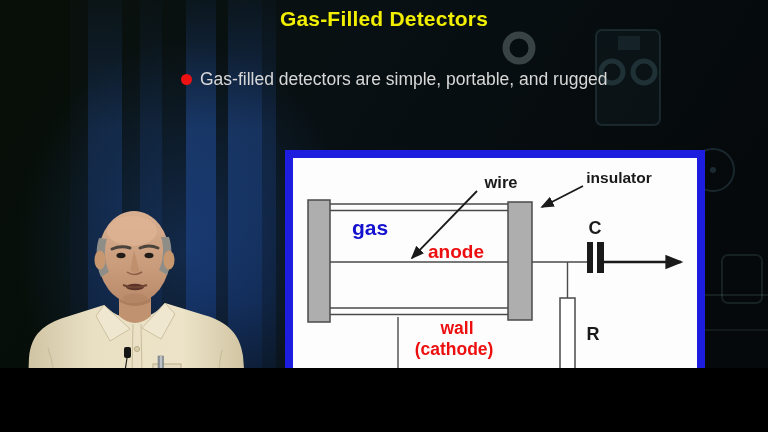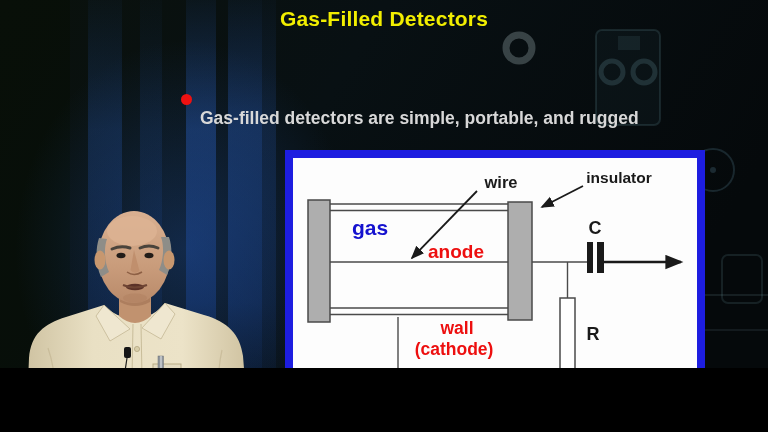--- a/index.html
+++ b/index.html
@@ -5,21 +5,21 @@
   html,body{margin:0;padding:0;background:#000;}
   .frame{position:relative;width:768px;height:368px;overflow:hidden;
          font-family:"Liberation Sans",sans-serif;background:#070d0e;padding-left:45px;}
   .bg-svg,.presenter-svg{position:absolute;display:block;}
   .bg-svg{left:0;top:0;}
   .presenter-svg{left:0;top:198;}
   .slide-title{position:absolute;top:7px;left:0;width:768px;text-align:center;
                font-size:21px;font-weight:bold;color:#f2ee00;letter-spacing:.2px;}
   .bullet-row{position:absolute;left:181px;top:69px;display:flex;align-items:center;gap:8px;}
   .bullet-dot{width:11px;height:11px;border-radius:50%;background:#ee1111;flex:0 0 auto;}
-  .bullet-text{font-size:17.5px;font-weight:bold;color:#d8d8d8;white-space:nowrap;margin-top:39px;}
+  .bullet-text{font-size:17.5px;font-weight:normal;color:#d8d8d8;white-space:nowrap;}
   .diagram-box{position:absolute;left:285px;top:150px;width:404px;height:282px;
                background:#fdfdfd;border:8px solid #1d1de0;border-bottom:none;}
   .diagram-box svg{display:block;}
   .floor-strip{position:absolute;left:0;top:427px;width:286px;height:5px;background:rgba(0,0,0,.45);}
   .svg-text{font-family:"Liberation Sans",sans-serif;font-weight:bold;}
 </style>
 </head>
 <body>
 
 <div class="frame">

